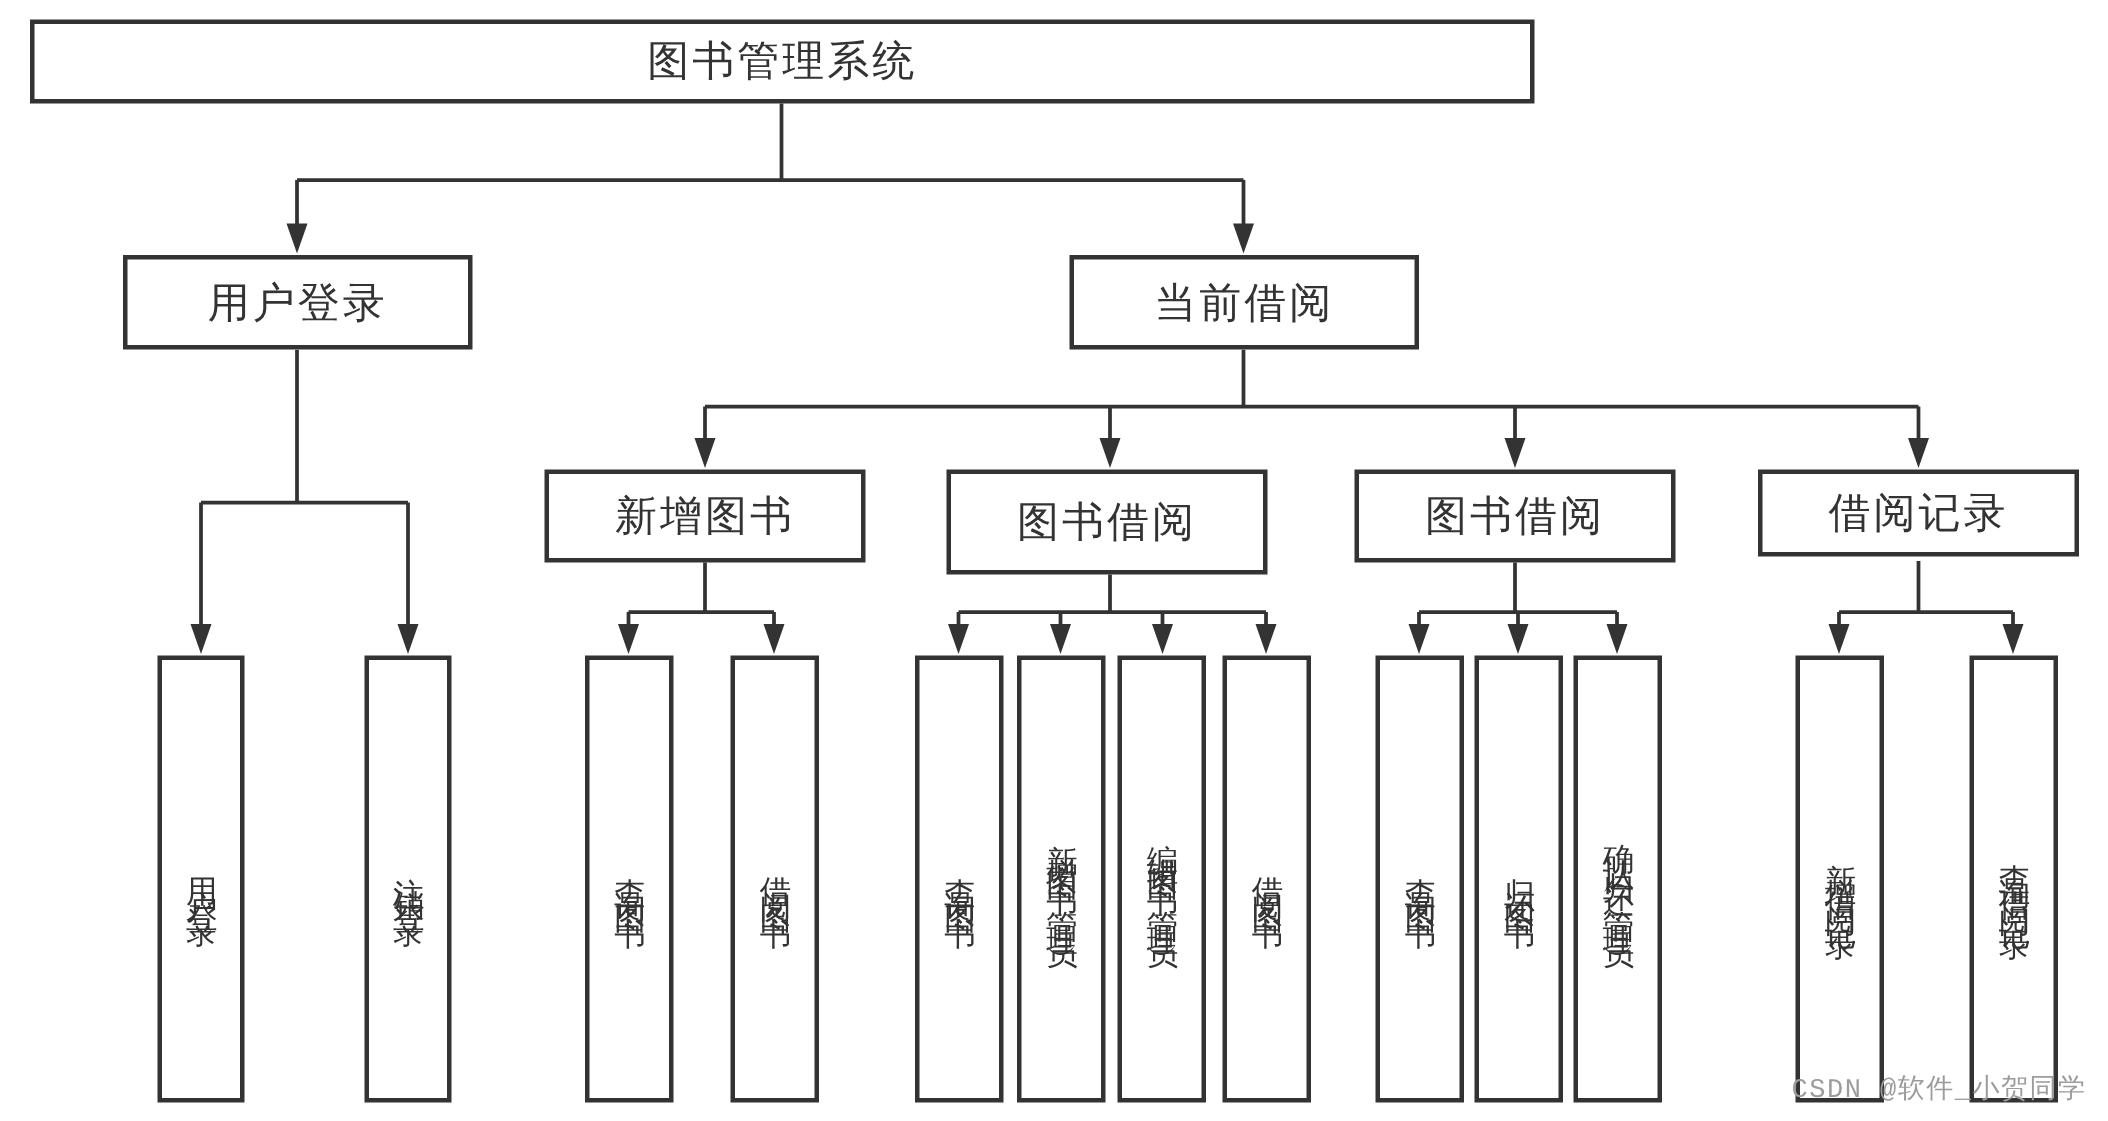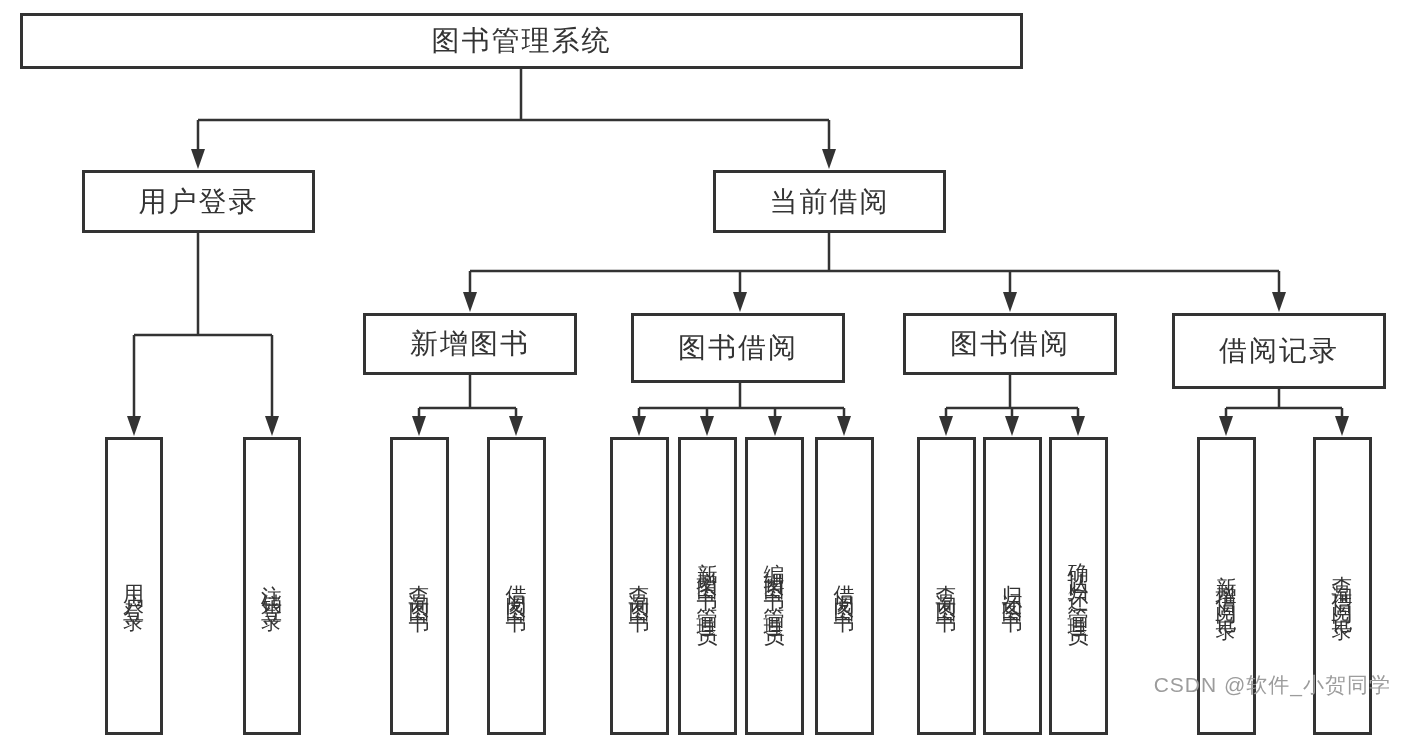--- a/index.html
+++ b/index.html
@@ -24,25 +24,26 @@
   .hbox{font-size:28px;letter-spacing:2px;line-height:1;}
   .vbox{
     writing-mode:vertical-rl;
     font-size:21px;
     letter-spacing:9px;
     line-height:1;
   }
   .watermark{
     position:absolute;
     right:14px;
-    top:671px;
-    font-size:21px;
+    top:713px;
+    font-size:18px;
     color:#9c9c9c;
     letter-spacing:1px;
     white-space:nowrap;
+    font-family:Liberation Mono, monospace;
   }
 </style>
 </head>
 <body>
 
 <div id="canvas">
 
   <svg id="connector-layer" viewBox="0 0 1405 747" xmlns="http://www.w3.org/2000/svg" stroke="#333" stroke-width="2.5" fill="none">
 
     <path d="M521 68 V120 M198 120 H829 M198 120 V150 M829 120 V150"></path>
@@ -92,21 +93,21 @@
 
   <div class="node hbox" style="left:363px;top:313px;width:214px;height:62px">
     <span>新增图书</span>
   </div>
   <div class="node hbox" style="left:631px;top:313px;width:214px;height:70px">
     <span>图书借阅</span>
   </div>
   <div class="node hbox" style="left:903px;top:313px;width:214px;height:62px">
     <span>图书借阅</span>
   </div>
-  <div class="node hbox" style="left:1172px;top:313px;width:214px;height:76px">
+  <div class="node hbox" style="left:1172px;top:313px;width:214px;height:58px">
     <span>借阅记录</span>
   </div>
 
   <div class="node vbox" style="left:105px;top:437px;width:58px;height:298px">
     <span>用户登录</span>
   </div>
   <div class="node vbox" style="left:243px;top:437px;width:58px;height:298px">
     <span>注销登录</span>
   </div>
 

